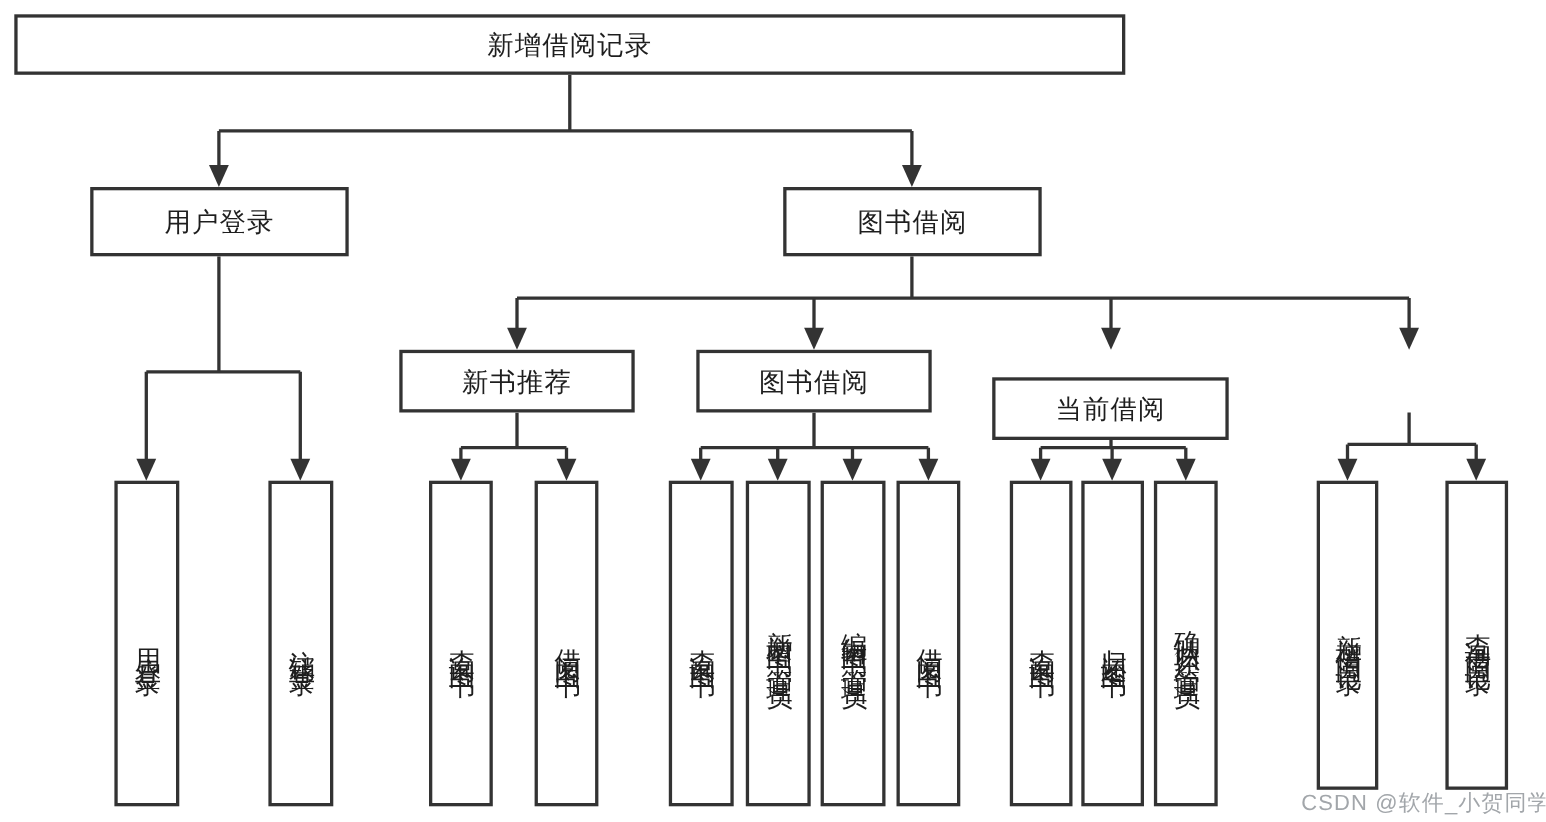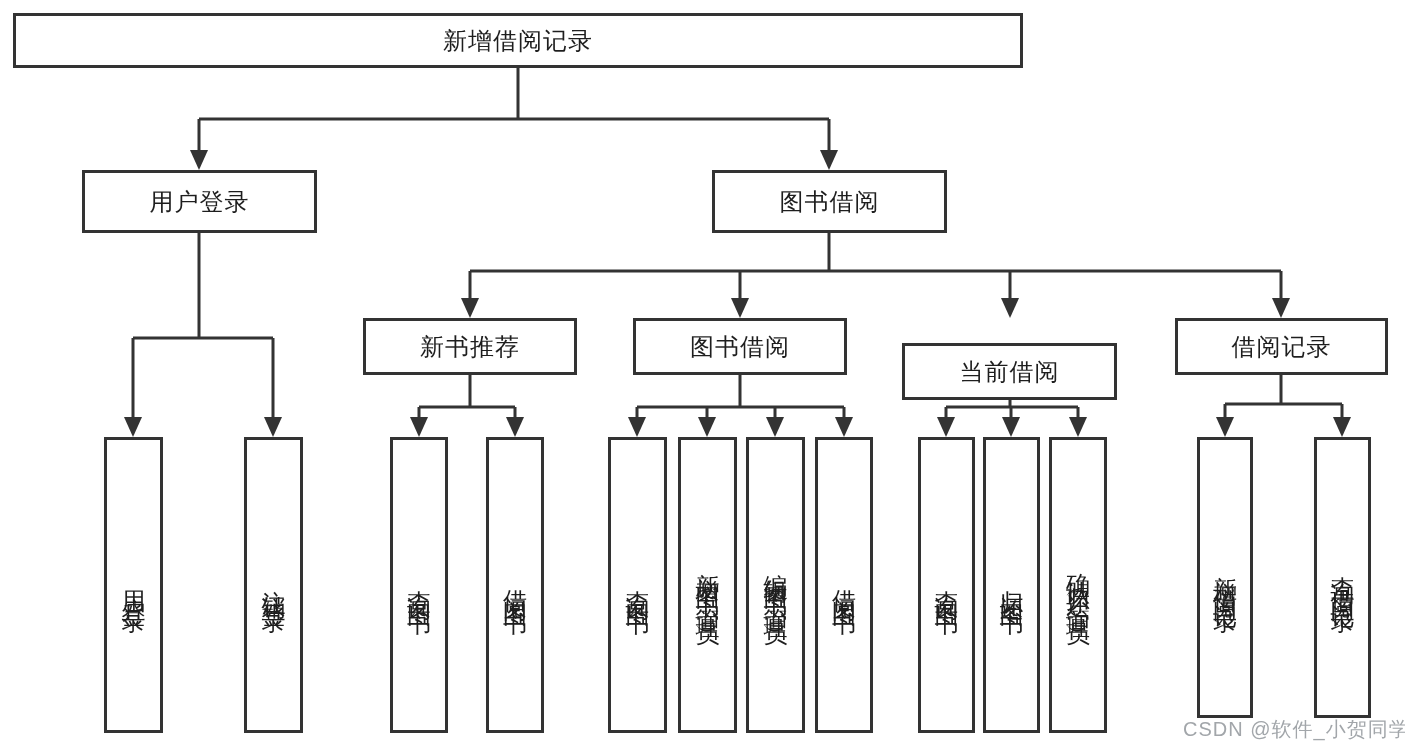--- a/index.html
+++ b/index.html
@@ -104,23 +104,20 @@
 
   <div class="box hbox" style="left:363px; top:318px; width:214px; height:57px;">
     <span>新书推荐</span>
   </div>
   <div class="box hbox" style="left:633px; top:318px; width:214px; height:57px;">
     <span>图书借阅</span>
   </div>
   <div class="box hbox" style="left:902px; top:318px; width:215px; height:57px;margin-top:25px;">
     <span>当前借阅</span>
   </div>
-  <div class="box hbox" style="left:1175px; top:318px; width:213px; height:57px;">
-    <span>借阅记录</span>
-  </div>
 
   <div class="box vbox" style="left:104px; top:437px; width:59px; height:296px;">
     <span>用户登录</span>
   </div>
   <div class="box vbox" style="left:244px; top:437px; width:59px; height:296px;">
     <span>注销登录</span>
   </div>
 
   <div class="box vbox" style="left:390px; top:437px; width:58px; height:296px;">
     <span>查询图书</span>

